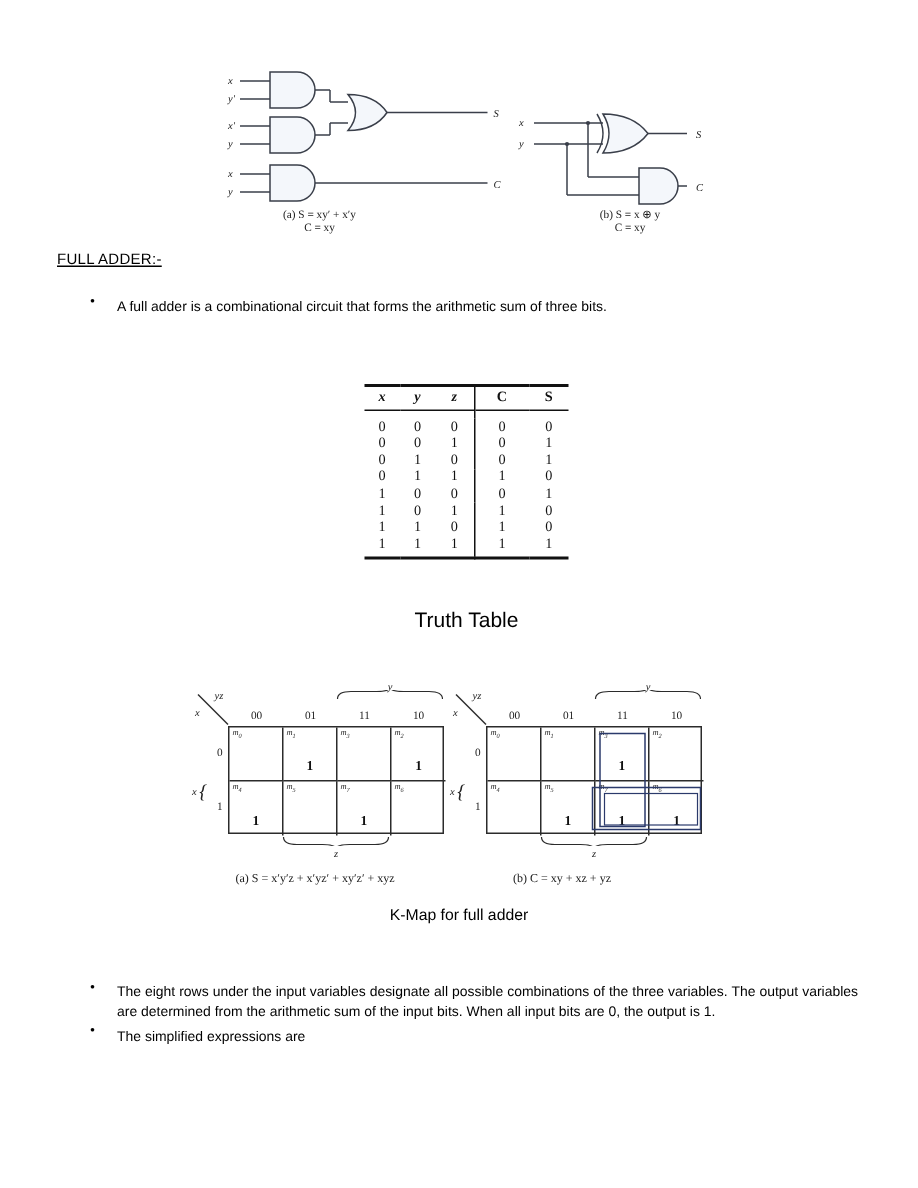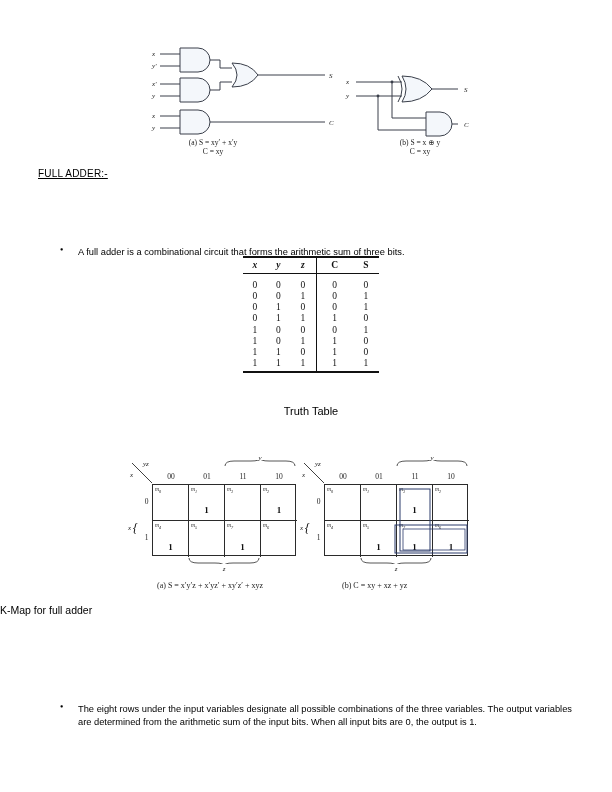--- a/index.html
+++ b/index.html
@@ -59,21 +59,20 @@
     line-height: 1.45;
     margin: 0;
     padding: 0;
     list-style: none;
   }
   .bullets li {
     position: relative;
     padding-left: 22px;
     margin-bottom: 3px;
     text-align: justify;
-    margin-top: 48px;
   }
   .bullets li::before {
     content: "\25CF";
     position: absolute;
     left: 4px;
     top: -0.5px;
     font-size: 5.5px;
   }
   .b1 { top: 198px; }
   .b2 { top: 432px; }
@@ -110,36 +109,37 @@
   .tt tbody tr:last-child td { padding-bottom: 3px; }
   .tt tbody { border-bottom: 2.2px solid #111; }
   .sep { border-left: 0.9px solid #111; }
   .spacer-row td { height: 4px; padding: 0; }
   .tt-caption {
     position: absolute;
     left: 243px;
     top: 405px;
     width: 136px;
     text-align: center;
-    font-size: 11px;
+    font-size: 14px;
   }
 
   
   .kmaps {
     position: absolute;
     left: 0;
     top: 484px;
     width: 612px;
     height: 128px;
   }
   .kmap-caption {
     position: absolute;
     left: 0;
     top: 604px;
     width: 612px;
+    text-align: center;
     font-size: 10.5px;
   }
   .kmap { position: absolute; font-family: "Liberation Serif", serif; }
   .kmap-a { left: 152px; top: 0px; }
   .kmap-b { left: 324px; top: 0px; }
   .kgrid {
     position: relative;
     width: 144px;
     height: 72px;
     border: 0.9px solid #2b2b2b;
@@ -544,16 +544,17 @@
         <div style="font-style:italic;margin-top:1px;">z</div>
       </div>
       <div class="kexpr kexpr-b">(b) C = xy + xz + yz</div>
     </div>
   </div>
 
   <div class="kmap-caption">K-Map for full adder</div>
 
   <ul class="bullets b3">
     <li>The eight rows under the input variables designate all possible combinations of the three variables. The output variables are determined from the arithmetic sum of the input bits. When all input bits are 0, the output is 1.</li>
+    <li>The simplified expressions are</li>
   </ul>
 
 
 </div>
 
 </body></html>

